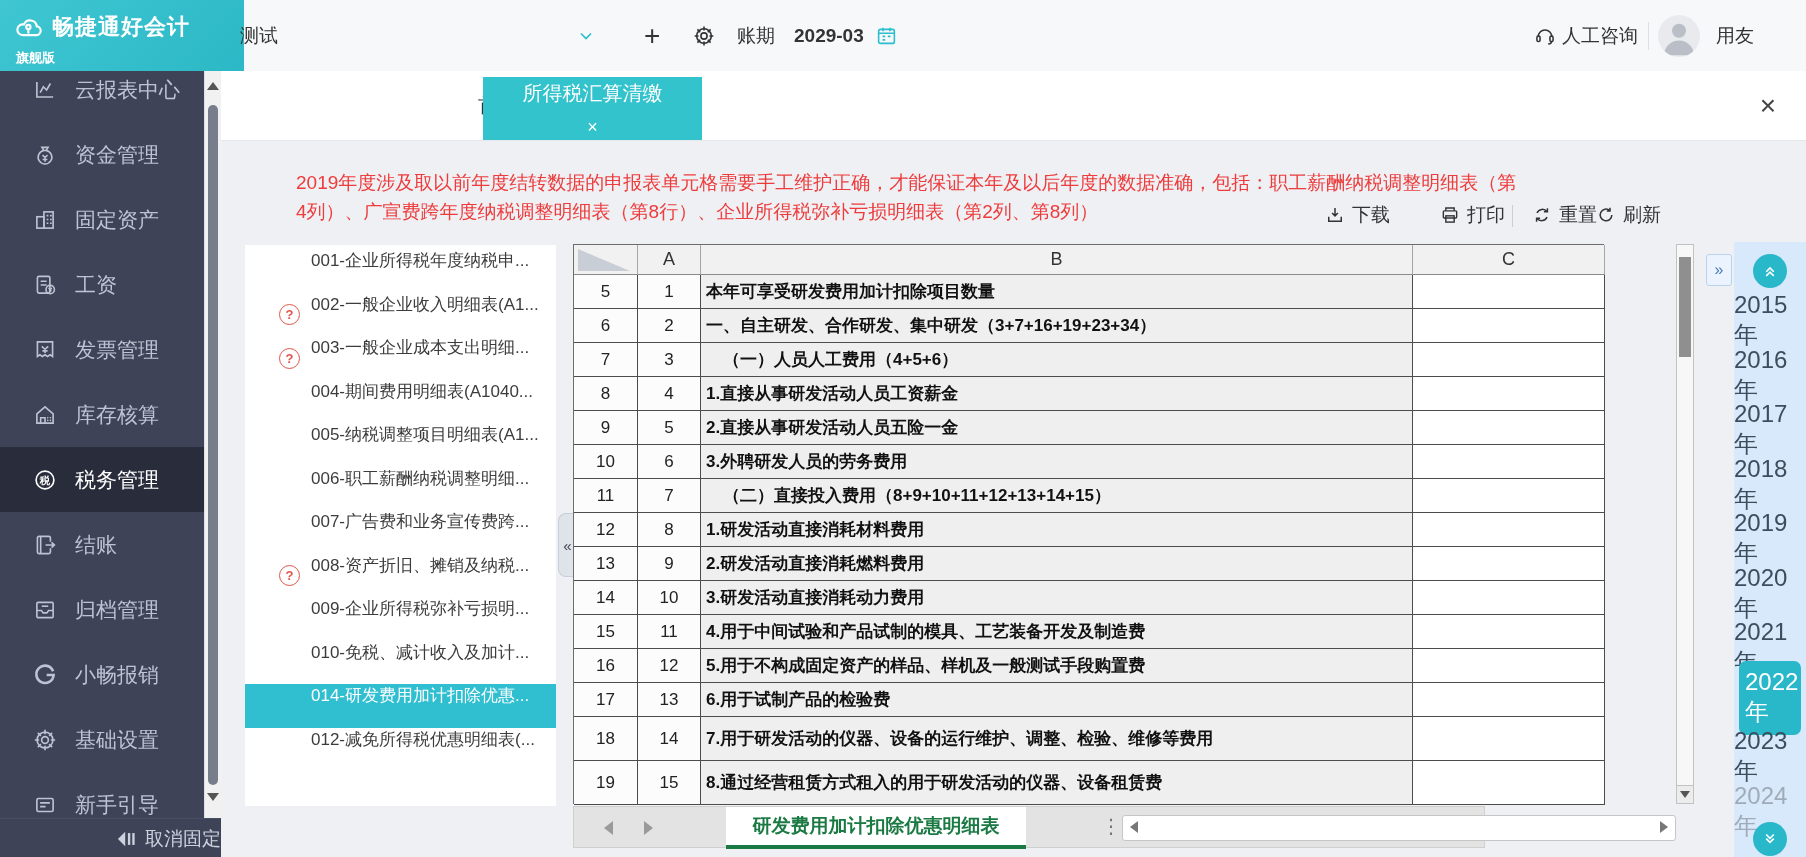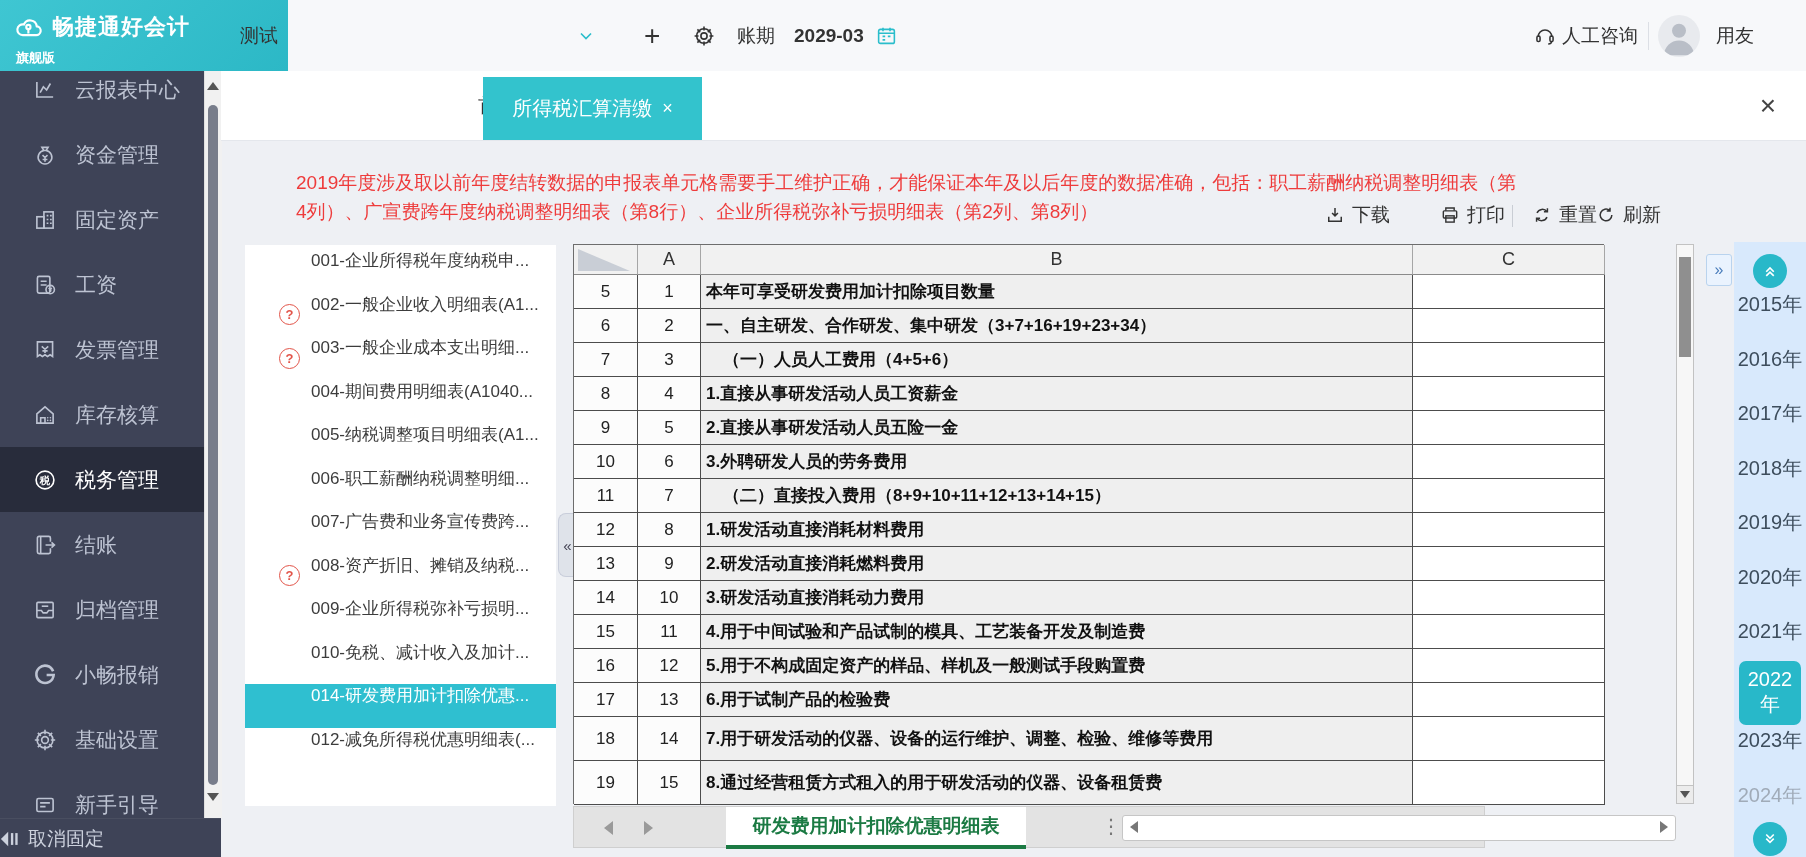--- a/index.html
+++ b/index.html
@@ -2,46 +2,46 @@
 <html><head>
 <meta charset="utf-8">
 <style>
   html,body{margin:0;padding:0;background:#dfe2e8;}
   #root{position:relative;width:1806px;height:857px;overflow:hidden;background:#eef0f4;
         font-family:"Liberation Sans","DejaVu Sans",sans-serif;color:#333;}
   .abs{position:absolute;}
   svg{display:block;}
   
   #topbar{left:0;top:0;width:1806px;height:71px;background:#f7f8fa;border-bottom:1px solid #e7e9ee;}
-  #brand{left:0;top:0;width:244px;height:71px;background:linear-gradient(135deg,#3fc6d2,#2cb8c6);color:#fff;padding-left:44px;}
+  #brand{left:0;top:0;width:244px;height:71px;background:linear-gradient(135deg,#3fc6d2,#2cb8c6);color:#fff;}
   #brand .row{position:absolute;left:14px;top:12px;display:flex;align-items:center;gap:8px;}
   #brand .title{font-size:22px;font-weight:bold;letter-spacing:1px;white-space:nowrap;}
   #brand .edition{position:absolute;left:16px;bottom:4px;font-size:13px;font-weight:bold;}
   .tb-item{position:absolute;top:0;height:71px;display:flex;align-items:center;font-size:19px;color:#333;}
   #tb-divider{left:1648px;top:22px;width:1px;height:28px;background:#dcdfe5;}
   #avatar{left:1658px;top:15px;width:42px;height:42px;border-radius:50%;background:#e8eaee;overflow:hidden;}
   
   #sidebar{left:0;top:71px;width:204px;height:786px;background:#3e4357;overflow:hidden;}
   #side-list{list-style:none;margin:-14px 0 0 0;padding:0;}
   #side-list li{position:relative;height:65px;display:flex;align-items:center;gap:17px;padding-left:32px;
                 color:#bdc3d2;font-size:21px;cursor:pointer;}
   #side-list li.active{background:#282c3b;color:#ffffff;}
   .side-icon{width:26px;height:26px;flex:0 0 26px;}
   #pinbar{left:0;top:818px;width:221px;height:39px;background:#3e4357;border-top:1px solid rgba(255,255,255,.06);
-          display:flex;align-items:center;justify-content:flex-start;gap:8px;color:#ccd1dd;font-size:19px;}
+          display:flex;align-items:center;justify-content:flex-end;gap:8px;color:#ccd1dd;font-size:19px;}
   
   #sidestrip{left:204px;top:71px;width:17px;height:747px;background:#f1f1f1;border-left:1px solid #e0e0e0;}
   .tri-up{width:0;height:0;border-left:6px solid transparent;border-right:6px solid transparent;border-bottom:8px solid #555;}
   .tri-down{width:0;height:0;border-left:6px solid transparent;border-right:6px solid transparent;border-top:8px solid #555;}
   #sidestrip .tri-up{position:absolute;left:2px;top:11px;}
   #sidestrip .thumb{position:absolute;left:3px;top:34px;width:10px;height:680px;background:#787d8b;border-radius:5px;}
   #sidestrip .tri-down{position:absolute;left:2px;top:722px;}
   
   #tabbar{left:221px;top:71px;width:1585px;height:69px;background:#ffffff;border-bottom:1px solid #e4e7ec;}
-  .tab{position:absolute;top:0;height:69px;display:flex;align-items:center;gap:10px;font-size:20px;color:#333;cursor:pointer;}
+  .tab{position:absolute;top:0;height:69px;display:flex;align-items:center;gap:10px;font-size:20px;color:#333;cursor:pointer;flex-direction:column;}
   .tab .x{color:#999;font-size:18px;}
   .tab.active{top:6px;height:63px;background:#33c3cd;color:#fff;justify-content:center;}
   .tab.active .x{color:#fff;}
   #close-all{position:absolute;right:30px;top:0;height:69px;display:flex;align-items:center;font-size:28px;color:#444;font-weight:300;cursor:pointer;}
   
   #warning{left:296px;top:168px;width:1225px;font-size:19px;line-height:29px;color:#ee3b3b;}
   .toolbtn{position:absolute;top:200px;height:30px;display:flex;align-items:center;gap:7px;font-size:19px;color:#333;cursor:pointer;}
   .toolbtn svg{width:20px;height:20px;}
   #tool-sep{left:1512px;top:205px;width:1px;height:22px;background:#c9cdd4;}
   
@@ -87,21 +87,21 @@
             display:flex;align-items:center;justify-content:center;font-size:19px;font-weight:bold;color:#1b7a43;cursor:pointer;}
   #sheet-dots{position:absolute;left:527px;top:7px;font-size:20px;color:#777;letter-spacing:0;}
   #hscroll{position:absolute;left:548px;top:8px;width:554px;height:26px;background:#fff;border:1px solid #c6c6c6;
            border-radius:3px;box-sizing:border-box;}
   #hscroll .tri-left{position:absolute;left:7px;top:5px;border-top-width:6px;border-bottom-width:6px;border-right-width:8px;border-right-color:#777;}
   #hscroll .tri-right{position:absolute;right:7px;top:5px;border-top-width:6px;border-bottom-width:6px;border-left-width:8px;border-left-color:#777;}
   
   #yearrail{left:1734px;top:242px;width:72px;height:615px;background:#d8e9fc;}
   .rail-circle{position:absolute;left:19px;width:34px;height:34px;border-radius:50%;background:#28b8c9;
                display:flex;align-items:center;justify-content:center;cursor:pointer;}
-  #years .year{position:absolute;left:0;width:72px;text-align:center;font-size:20px;color:#3d4d5c;cursor:pointer;}
+  #years .year{position:absolute;left:0;width:72px;font-size:24px;color:#3d4d5c;cursor:pointer;}
   #years .year.muted{color:#a0abb8;}
   #years .year.pill{left:5px;width:50px;padding:7px 6px;background:#28b8c9;color:#fff;border-radius:7px;}
 </style>
 </head>
 <body>
 
 <div id="root">
 
   <div class="abs" id="topbar">
     <div class="abs" id="brand">

